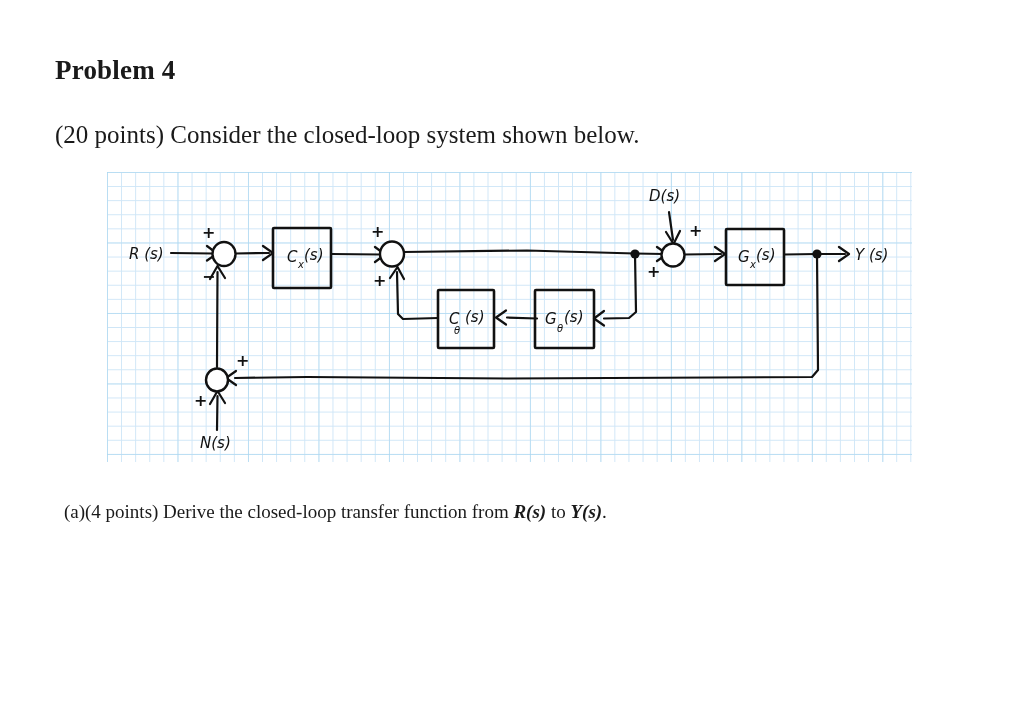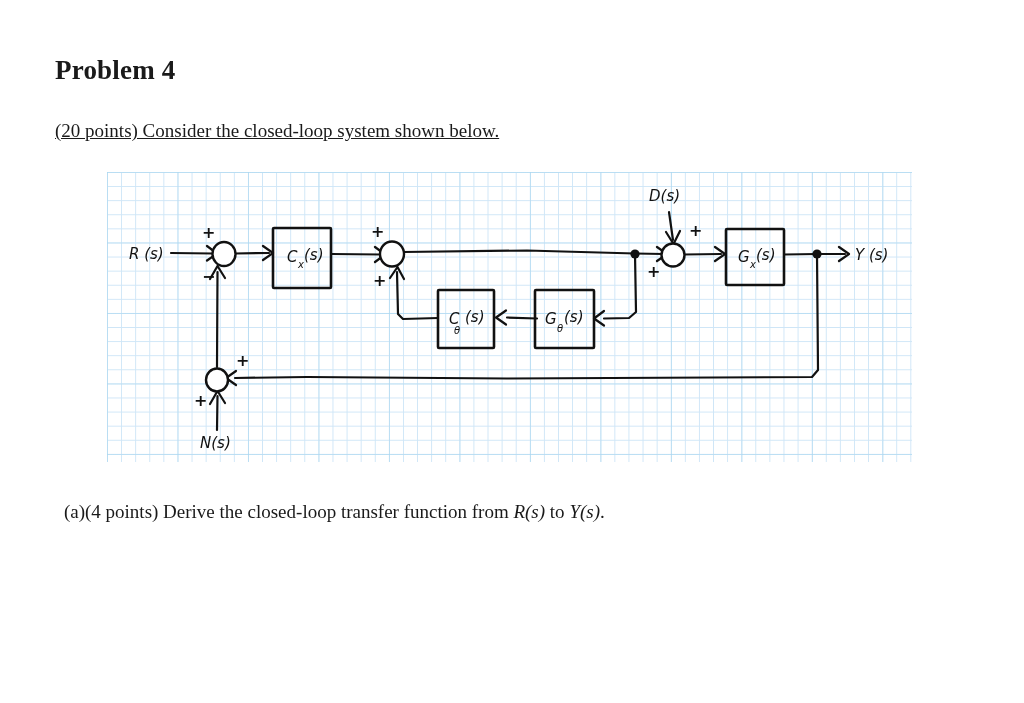--- a/index.html
+++ b/index.html
@@ -30,41 +30,40 @@
     font-size: 27px;
     font-weight: bold;
     letter-spacing: 0.2px;
     line-height: 1.1;
     white-space: nowrap;
   }
   .intro-line {
     position: absolute;
     left: 55px;
     top: 119px;
-    font-size: 19px;
+    font-size: 25px;
     line-height: 1.3;
     white-space: nowrap;
-    text-decoration: underline;
   }
   .part-a {
     position: absolute;
     left: 55px;
     top: 500px;
     font-size: 19px;
     line-height: 1.3;
     white-space: nowrap;
   }
   .part-a .plabel {
     display: inline-block;
     min-width: 30px;
   }
   .mathvar {
     font-style: italic;
     font-family: "Liberation Serif", "DejaVu Serif", serif;
-    font-weight: normal;
+    font-weight: bold;
     margin-top: 8px;
   }
 
   
   .diagram {
     position: absolute;
     left: 107px;
     top: 172px;
     width: 805px;
     height: 290px;

